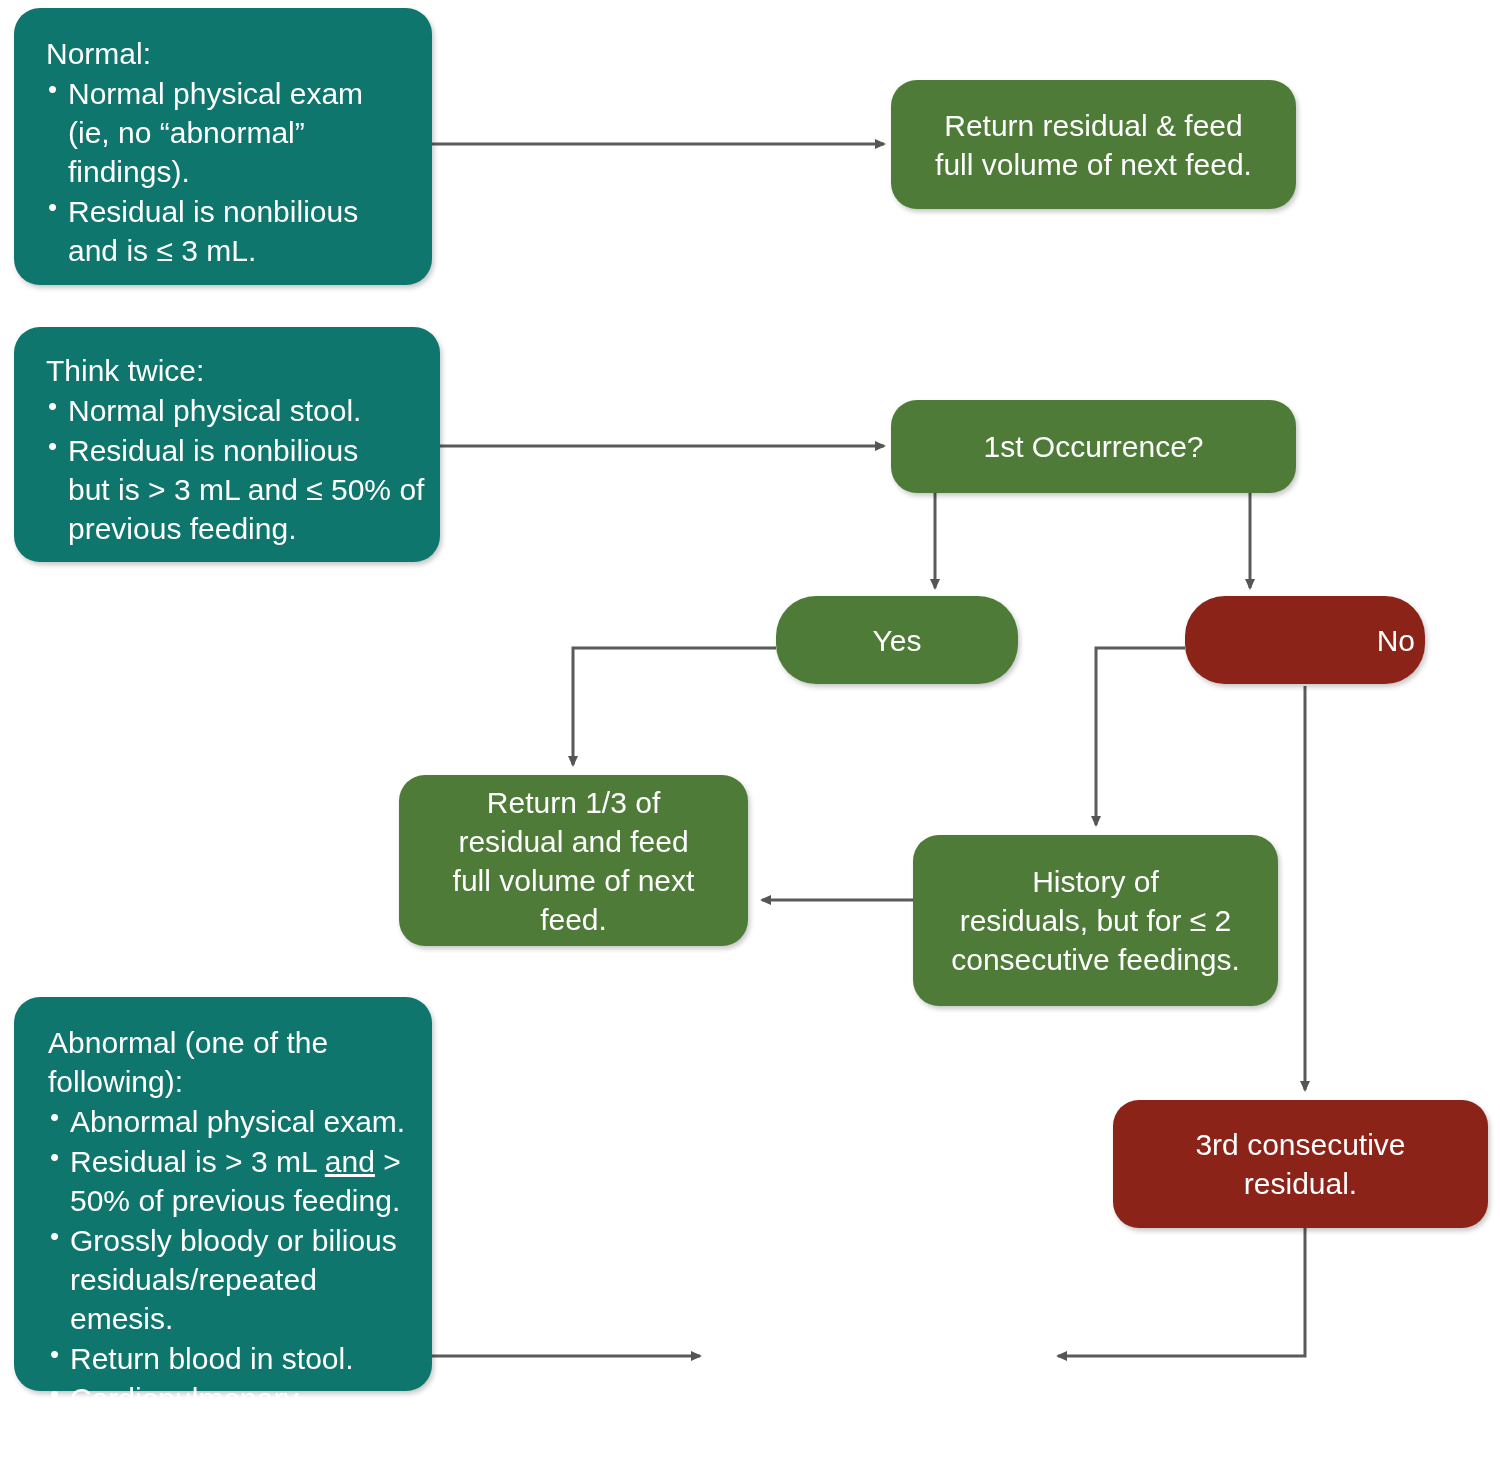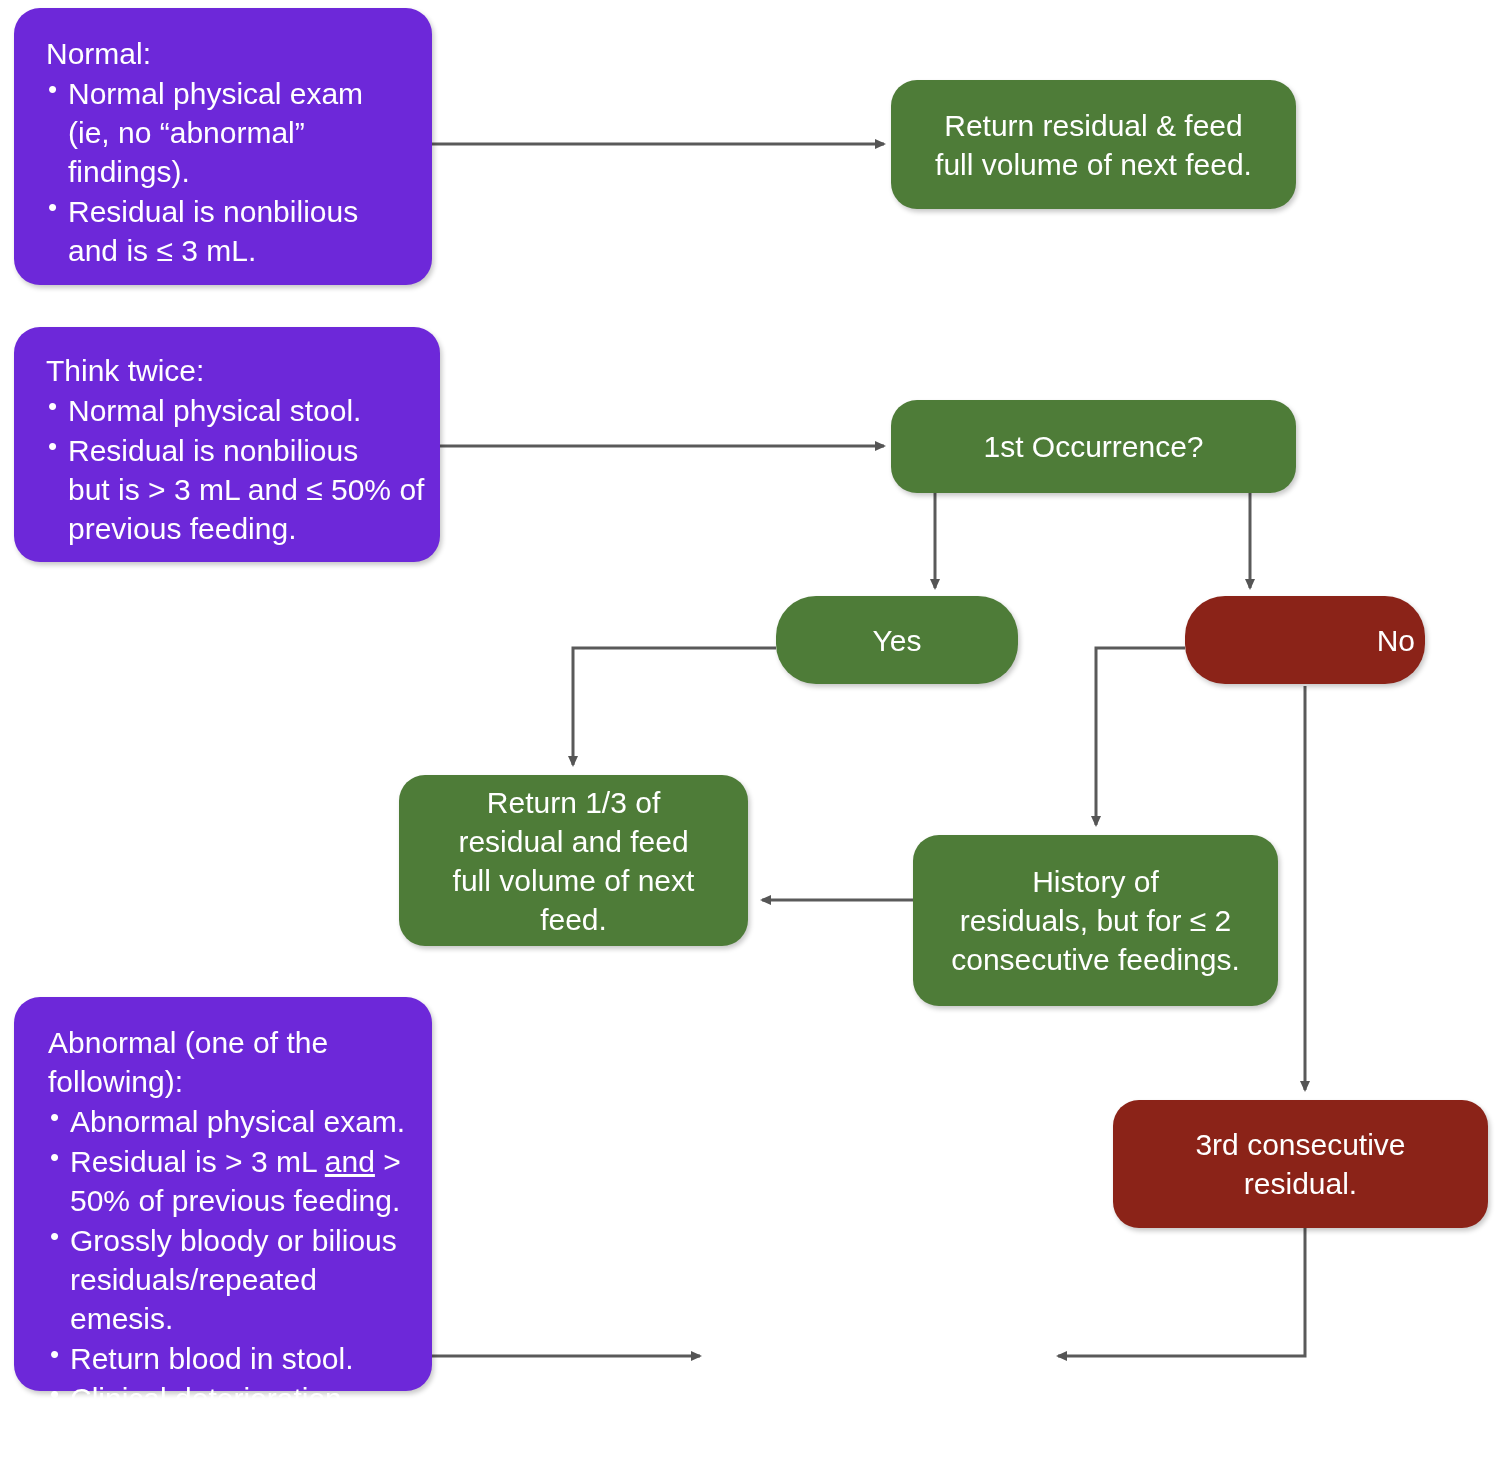--- a/index.html
+++ b/index.html
@@ -18,21 +18,21 @@
   .node {
     position: absolute;
     box-sizing: border-box;
     border-radius: 26px;
     color: #ffffff;
     display: flex;
     align-items: center;
     box-shadow: 2px 3px 5px rgba(0,0,0,0.22);
     line-height: 1.30;
   }
-  .node.blue   { background: #6d28d9; }
+  .node.blue   { background: #0f766e; }
   .node.green  { background: #4e7c38; }
   .node.red    { background: #8b2318; }
 
   .node.centered {
     justify-content: center;
     text-align: center;
   }
   .node.listbox {
     justify-content: flex-start;
     text-align: left;
@@ -143,21 +143,20 @@
   <div class="node blue listbox" style="left:14px; top:997px; width:418px; height:394px; padding:26px 10px 14px 34px;">
     <div class="title-line">Abnormal (one of the
 following):</div>
     <ul class="bullets">
       <li>Abnormal physical exam.</li>
       <li><span>Residual is &gt; 3 mL <u class="und">and</u> &gt;
 50% of previous feeding.</span></li>
       <li>Grossly bloody or bilious
 residuals/repeated emesis.</li>
       <li>Return blood in stool.</li>
-      <li>Clinical deterioration.</li>
       <li>Cardiopulmonary
 instability.</li>
     </ul>
   </div>
 
   <div class="node green centered" style="left:891px; top:80px; width:405px; height:129px; padding:0 26px;">
     <div class="label-txt">Return residual &amp; feed
 full volume of next feed.</div>
   </div>
 

